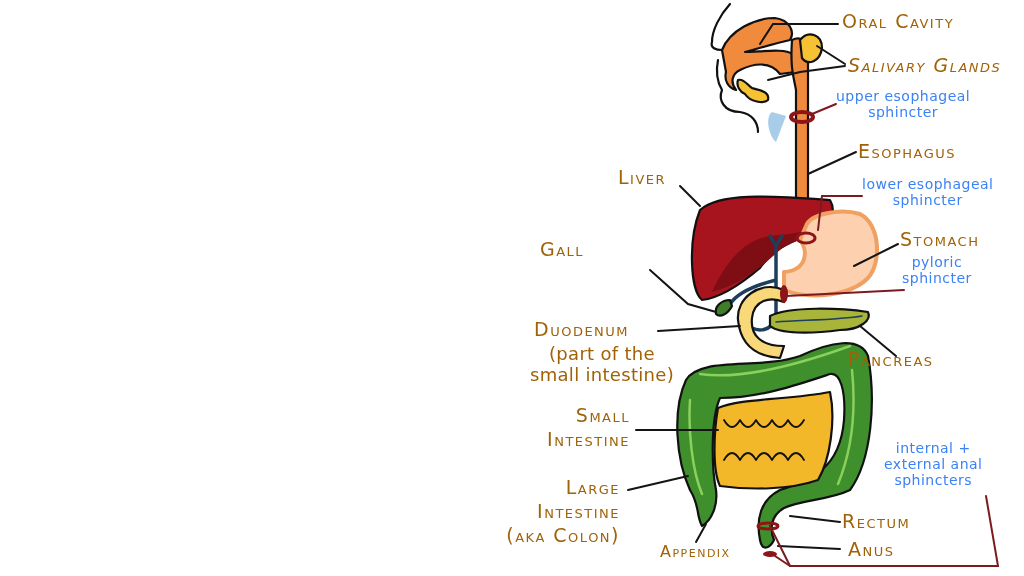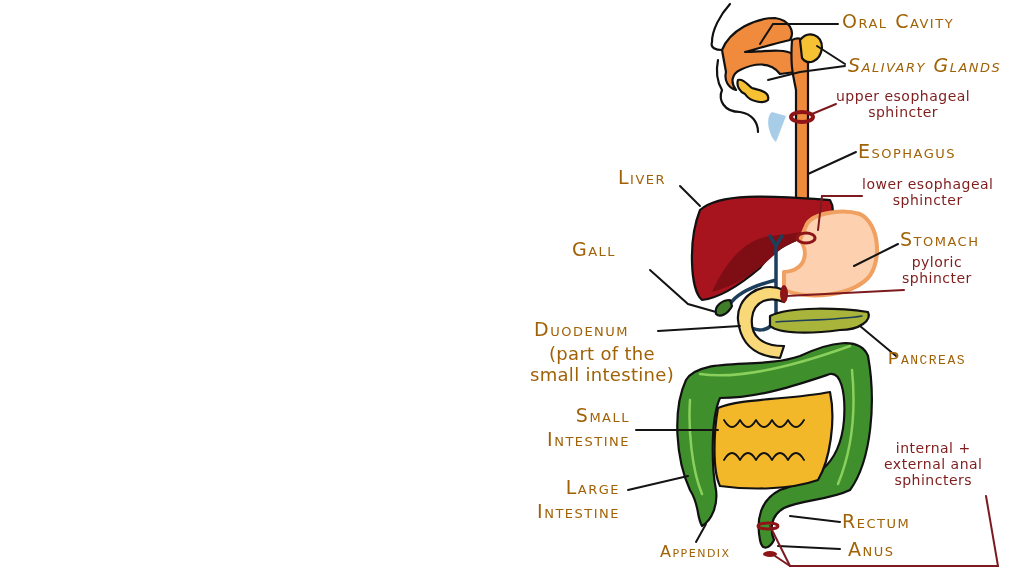--- a/index.html
+++ b/index.html
@@ -1,19 +1,19 @@
 <!DOCTYPE html>
 <html><head>
 <meta charset="utf-8">
 <style>
   html, body { margin: 0; padding: 0; background: #ffffff; }
   body { width: 1024px; height: 576px; position: relative; overflow: hidden; font-family: "DejaVu Sans", sans-serif; }
   #diagram { position: absolute; left: 0; top: 0; width: 1024px; height: 576px; }
   .lbl { position: absolute; color: #a16207; font-family: "DejaVu Sans", sans-serif; font-size: 19px; letter-spacing: 1.5px; font-variant: small-caps; white-space: nowrap; line-height: 1; }
-  .lbl-r { color: #7f1d1d; font-size: 14px; letter-spacing: 0.5px; font-variant: normal; text-align: center; line-height: 1.15; }
+  .lbl-r { color: #3b82f6; font-size: 14px; letter-spacing: 0.5px; font-variant: normal; text-align: center; line-height: 1.15; }
   .lbl-s { font-size: 18px; font-variant: normal; letter-spacing: 0.3px; line-height: 1.15; text-align: center; }
   .stack { text-align: right; line-height: 1.25; }
 </style>
 </head>
 <body>
 
 <svg id="diagram" viewBox="0 0 1024 576" xmlns="http://www.w3.org/2000/svg">
   <g stroke="#111" stroke-width="2.2" stroke-linejoin="round" stroke-linecap="round">
 
     <path d="M730 4 C 720 15, 712 30, 712 42 C 710 48, 716 50, 722 50 M718 60 C 716 70, 716 80, 722 90 C 718 100, 724 112, 740 112 C 752 114, 758 122, 758 132" fill="none"></path>
@@ -88,41 +88,42 @@
   <div>upper esophageal</div>
   <div>sphincter</div>
 </div>
 <div class="lbl" style="left:858px;top:142px;">Esophagus</div>
 <div class="lbl lbl-r" style="left:862px;top:176px;">
   <div>lower esophageal</div>
   <div>sphincter</div>
 </div>
 <div class="lbl" style="left:618px;top:168px;">Liver</div>
 <div class="lbl" style="left:900px;top:230px;">Stomach</div>
-<div class="lbl stack" style="left:540px;top:238px;width:108px;text-align:center;">
+<div class="lbl stack" style="left:540px;top:238px;width:108px;text-align:left;">
   <div>Gall</div>
 </div>
 <div class="lbl lbl-r" style="left:902px;top:254px;">
   <div>pyloric</div>
   <div>sphincter</div>
 </div>
 <div class="lbl" style="left:534px;top:320px;">Duodenum</div>
 <div class="lbl lbl-s" style="left:530px;top:344px;">
   <div>(part of the</div>
   <div>small intestine)</div>
 </div>
-<div class="lbl" style="left:888px;top:350px;font-family:Liberation Mono, monospace;">Pancreas</div>
+<div class="lbl" style="left:848px;top:350px;">Pancreas</div>
 <div class="lbl stack" style="left:500px;top:404px;width:130px;">
   <div>Small</div>
   <div>Intestine</div>
 </div>
 <div class="lbl lbl-r" style="left:884px;top:440px;">
   <div>internal +</div>
   <div>external anal</div>
   <div>sphincters</div>
 </div>
 <div class="lbl stack" style="left:488px;top:476px;width:132px;">
   <div>Large</div>
   <div>Intestine</div>
+  <div>(aka Colon)</div>
 </div>
 <div class="lbl" style="left:842px;top:512px;">Rectum</div>
 <div class="lbl" style="left:848px;top:540px;">Anus</div>
 <div class="lbl" style="left:660px;top:544px;font-size:16px;">Appendix</div>
 
 </body></html>

